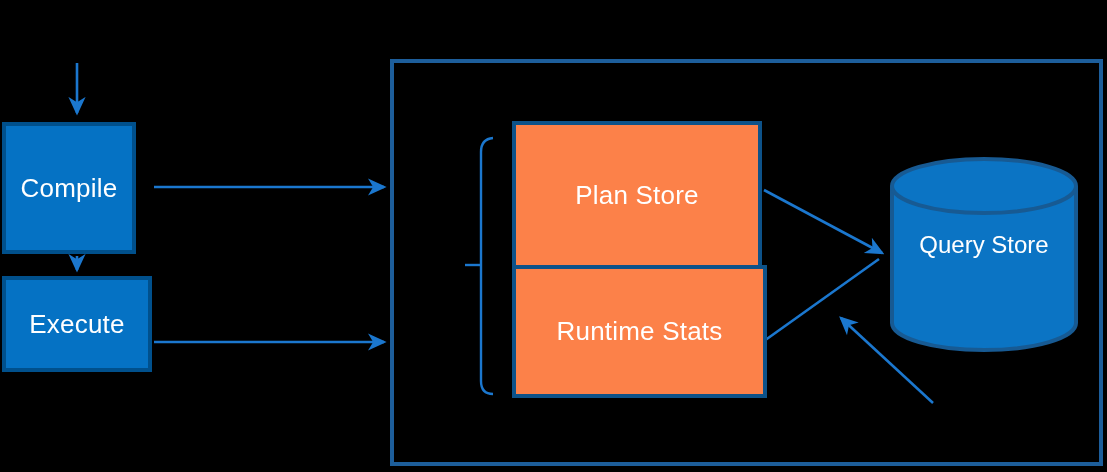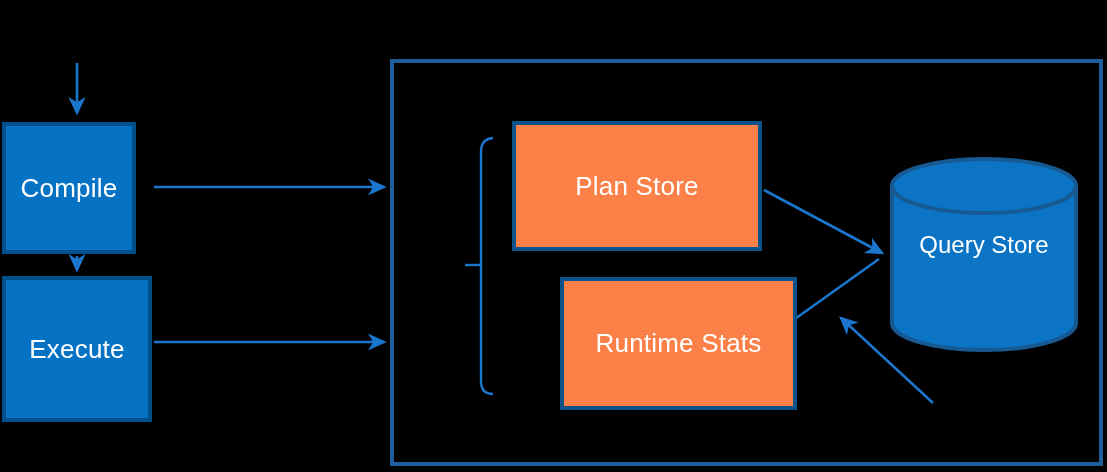--- a/index.html
+++ b/index.html
@@ -20,29 +20,29 @@
   }
   .blue-node{
     background:var(--c-blue-fill,#0572C4);
     border:4px solid var(--c-blue-border,#00508C);
   }
   .orange-node{
     background:var(--c-orange-fill,#FC8149);
     border:4px solid var(--c-orange-border,#0D5289);
   }
   #compile{left:2px;top:122px;width:134px;height:132px;}
-  #execute{left:2px;top:276px;width:150px;height:146px;}
+  #execute{left:2px;top:276px;width:150px;height:96px;}
   #container-box{
     position:absolute;left:390px;top:59px;width:713px;height:407px;
     box-sizing:border-box;
     border:4px solid var(--c-container-border,#1D5E9B);
     background:transparent;
   }
-  #plan-store{left:512px;top:121px;width:250px;height:130px;}
-  #runtime-stats{left:512px;top:277px;width:237px;height:133px;margin-left:48px;}
+  #plan-store{left:512px;top:121px;width:250px;height:148px;}
+  #runtime-stats{left:512px;top:265px;width:255px;height:133px;}
   #overlay-svg{position:absolute;left:0;top:0;width:1107px;height:472px;}
   .arrow-line{
     stroke:var(--c-arrow,#1B77CE);
     stroke-width:2.6;
     fill:none;
   }
   .arrowhead{fill:var(--c-arrow,#1B77CE);}
   .bracket{
     stroke:var(--c-arrow,#1B77CE);
     stroke-width:2.4;

